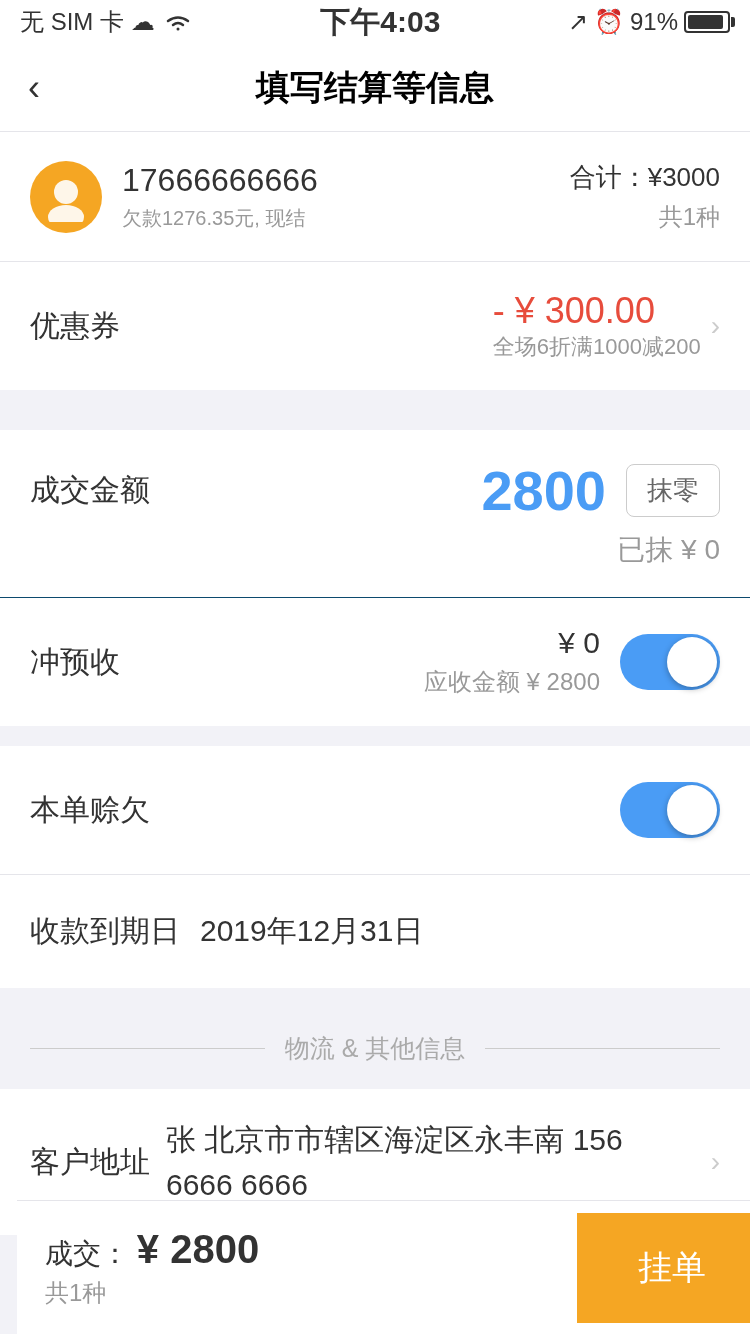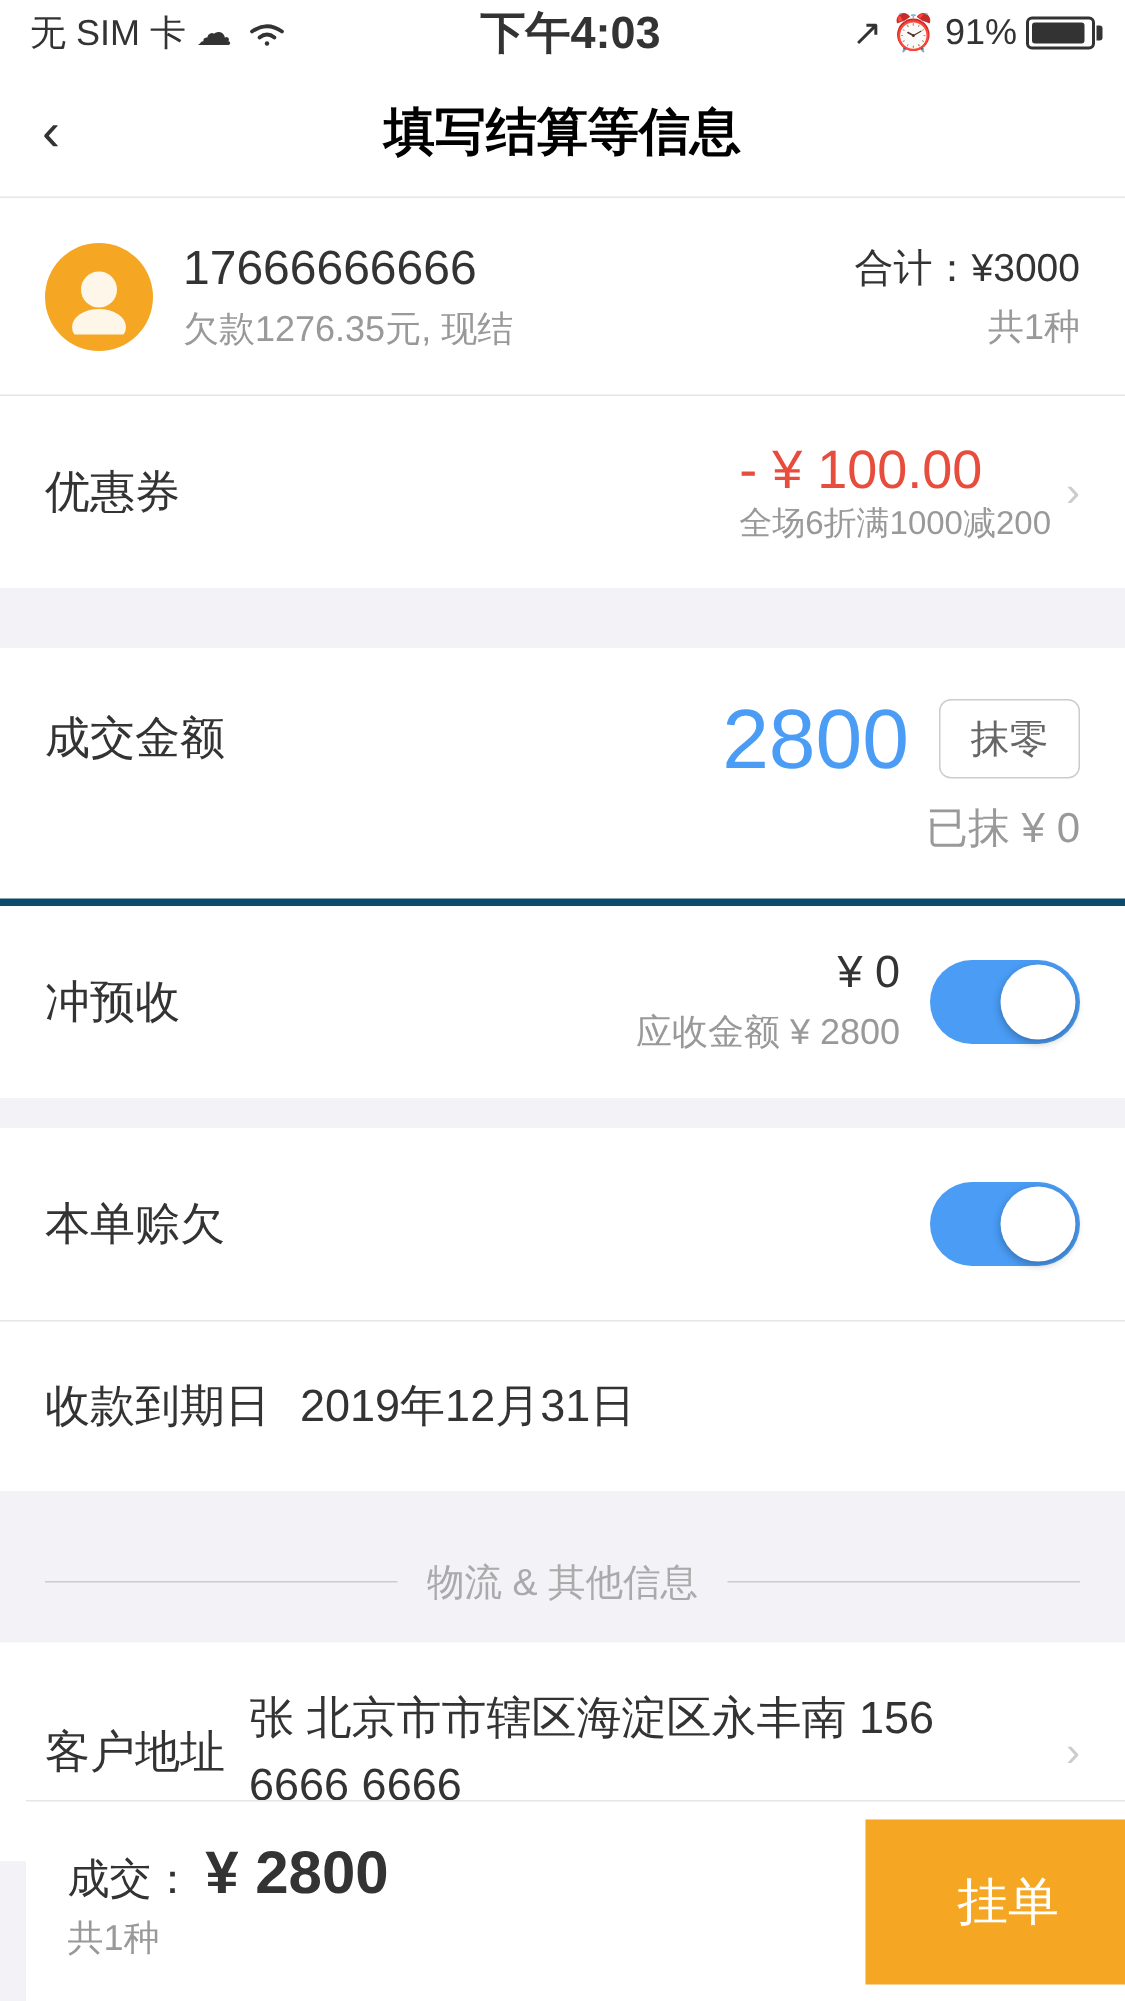--- a/index.html
+++ b/index.html
@@ -82,21 +82,21 @@
     }
     .user-left { display: flex; align-items: center; gap: 20px; }
     .avatar {
       width: 72px; height: 72px; border-radius: 50%;
       background: #f5a623;
       display: flex; align-items: center; justify-content: center;
       overflow: hidden;
     }
     .avatar svg { width: 50px; height: 50px; }
     .user-info .phone { font-size: 32px; font-weight: 500; color: #333; }
-    .user-info .debt { font-size: 24px; color: #999; margin-top: 6px; }
+    .user-info .debt { font-size: 20px; color: #999; margin-top: 6px; }
     .user-right { text-align: right; }
     .total-label { font-size: 26px; color: #333; }
     .total-count { font-size: 24px; color: #999; margin-top: 6px; }
 
     
     .coupon-row {
       padding: 28px 30px;
       display: flex;
       align-items: center;
       justify-content: space-between;
@@ -107,30 +107,30 @@
     .coupon-desc { font-size: 22px; color: #999; text-align: right; }
     .chevron-right { font-size: 28px; color: #ccc; }
 
     
     .gray-section { background: #f2f2f7; height: 20px; }
 
     
     .amount-section {
       background: #fff;
       padding: 28px 30px;
-      border-bottom: 5px solid #0c4a6e;
+      border-bottom: 1px solid #0c4a6e;
     }
     .amount-row {
       display: flex;
       align-items: center;
       justify-content: space-between;
     }
     .amount-label { font-size: 30px; color: #333; }
     .amount-value-wrap { display: flex; align-items: center; gap: 20px; }
-    .amount-number { font-size: 56px; color: #4a9cf5; font-weight: 400; }
+    .amount-number { font-size: 56px; color: #4a9cf5; font-weight: 700; }
     .round-btn {
       border: 1px solid #ccc;
       border-radius: 8px;
       padding: 8px 20px;
       font-size: 26px;
       color: #666;
       background: #fff;
       cursor: pointer;
     }
     .amount-sub { font-size: 28px; color: #999; margin-top: 8px; text-align: right; }
@@ -301,21 +301,21 @@
       <div class="user-right">
         <div class="total-label">合计：¥3000</div>
         <div class="total-count">共1种</div>
       </div>
     </div>
 
     <div class="coupon-row">
       <span class="coupon-label">优惠券</span>
       <div class="coupon-right">
         <div>
-          <div class="coupon-discount">- ¥ 100.00</div>
+          <div class="coupon-discount">- ¥ 300.00</div>
           <div class="coupon-desc">全场6折满1000减200</div>
         </div>
         <span class="chevron-right">›</span>
       </div>
     </div>
   </div>
 
   <div class="gray-section"></div>
 
   <div class="amount-section">

